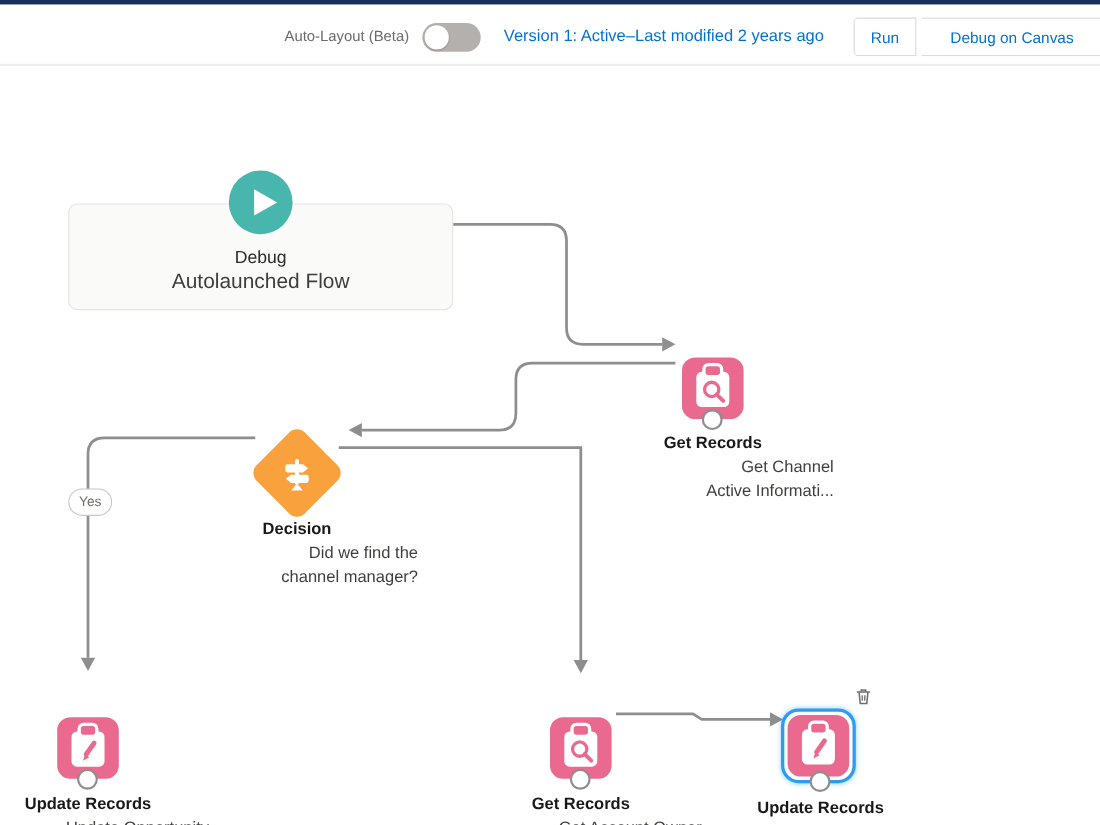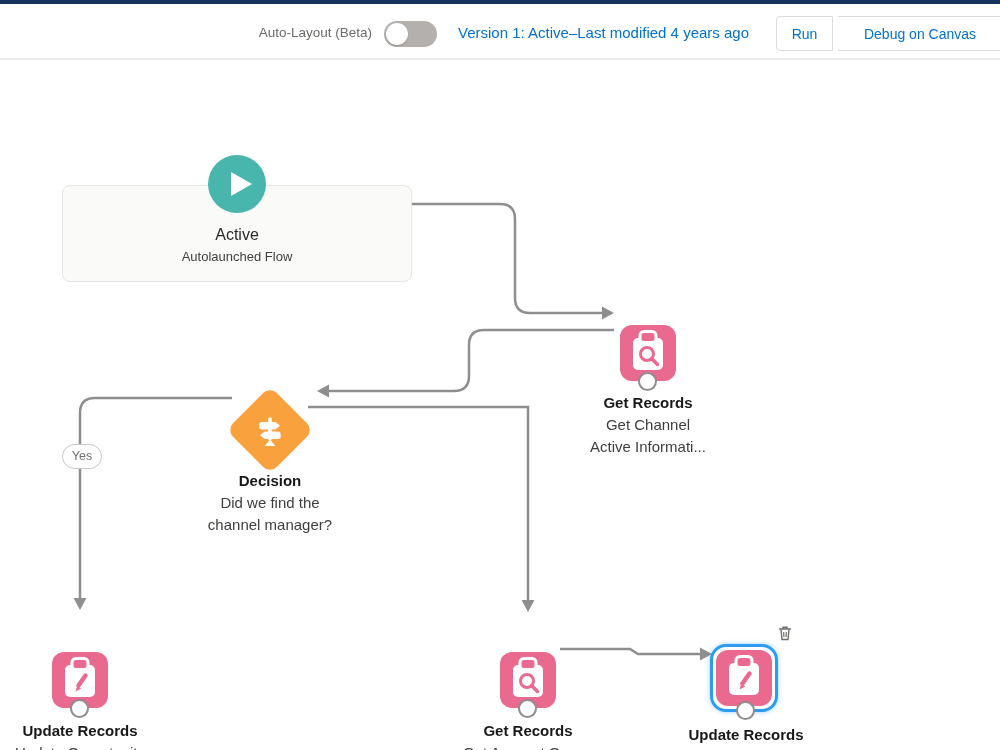--- a/index.html
+++ b/index.html
@@ -19,30 +19,30 @@
 
   
   .canvas{position:absolute;left:0;top:60px;width:1000px;height:690px;background:#fff;}
   .connectors{position:absolute;left:0;top:0;width:1000px;height:750px;pointer-events:none;}
   .connectors path{stroke:#8e8e8e;stroke-width:2.5;fill:none;}
   .connectors polygon{fill:#8e8e8e;}
 
   
   .start-card{position:absolute;left:62px;top:125px;width:350px;height:97px;background:#fafaf9;border:1px solid #e6e4e2;border-radius:8px;box-sizing:border-box;text-align:center;cursor:pointer;}
   .start-title{margin-top:38px;font-size:16px;color:#2b2a28;line-height:22px;}
-  .start-sub{font-size:13px;color:#3e3e3c;line-height:22px;}
+  .start-sub{font-size:19px;color:#3e3e3c;line-height:22px;}
   .start-circle{position:absolute;left:208px;top:95px;width:58px;height:58px;border-radius:50%;background:#49b6ad;cursor:pointer;}
   .start-circle svg{position:absolute;left:0;top:0;}
 
   
   .el-icon{position:absolute;width:56px;height:56px;border-radius:12px;background:#e9698f;cursor:pointer;}
   .port{position:absolute;width:19px;height:19px;background:#fff;border:2.5px solid #8e8e8e;border-radius:50%;box-sizing:border-box;cursor:pointer;}
   .nlabel{position:absolute;width:220px;text-align:center;}
   .ntitle{font-weight:bold;font-size:15px;color:#181818;line-height:22px;}
-  .ndesc{font-size:15px;color:#3e3e3c;line-height:22px;}
+  .ndesc{font-size:15px;color:#3e3e3c;line-height:22px;text-align:right;}
 
   
   .diamond{position:absolute;left:239px;top:339px;width:62px;height:62px;background:#f9a13d;border-radius:10px;transform:rotate(45deg);cursor:pointer;}
   .diamond svg{position:absolute;left:14px;top:14px;transform:rotate(-45deg);}
 
   
   .selected-wrap{position:absolute;left:710px;top:584px;width:56px;height:56px;padding:3px;background:#fff;border:3px solid #2b9cf2;border-radius:16px;box-shadow:0 0 5px rgba(27,150,255,.45);cursor:pointer;}
   .trash{position:absolute;left:777px;top:565px;width:16px;height:16px;cursor:pointer;}
 
   
@@ -55,21 +55,21 @@
 
 <div class="screen">
 
   <div class="globalbar"></div>
 
   <div class="toolbar">
     <span class="al-label">Auto-Layout (Beta)</span>
     <div class="toggle">
       <div class="knob"></div>
     </div>
-    <a class="version">Version 1: Active–Last modified 4 years ago</a>
+    <a class="version">Version 1: Active–Last modified 2 years ago</a>
     <button class="btn run">Run</button>
     <button class="btn debug">Debug on Canvas</button>
   </div>
 
   <div class="canvas">
 
     <svg class="connectors" width="1000" height="750" viewBox="0 60 1000 690">
 
       <path d="M412,174 H500 Q515,174 515,189 V268 Q515,283 530,283 H602"></path>
       <polygon points="602,276.5 602,289.5 614,283"></polygon>
@@ -81,21 +81,21 @@
       <polygon points="521.5,570 534.5,570 528,582"></polygon>
 
       <path d="M232,368 H95 Q80,368 80,383 V568"></path>
       <polygon points="73.5,568 86.5,568 80,580"></polygon>
 
       <path d="M560,619 H630 L638,624 H700"></path>
       <polygon points="700,617.5 700,630.5 712,624"></polygon>
     </svg>
 
     <div class="start-card">
-      <div class="start-title">Active</div>
+      <div class="start-title">Debug</div>
       <div class="start-sub">Autolaunched Flow</div>
     </div>
     <div class="start-circle">
       <svg width="58" height="58" viewBox="0 0 58 58">
         <polygon points="23,17 23,41 44,29" fill="#ffffff"></polygon>
       </svg>
     </div>
 
     <div class="el-icon" style="left:620px;top:265px;">
       <svg width="56" height="56" viewBox="0 0 56 56">

